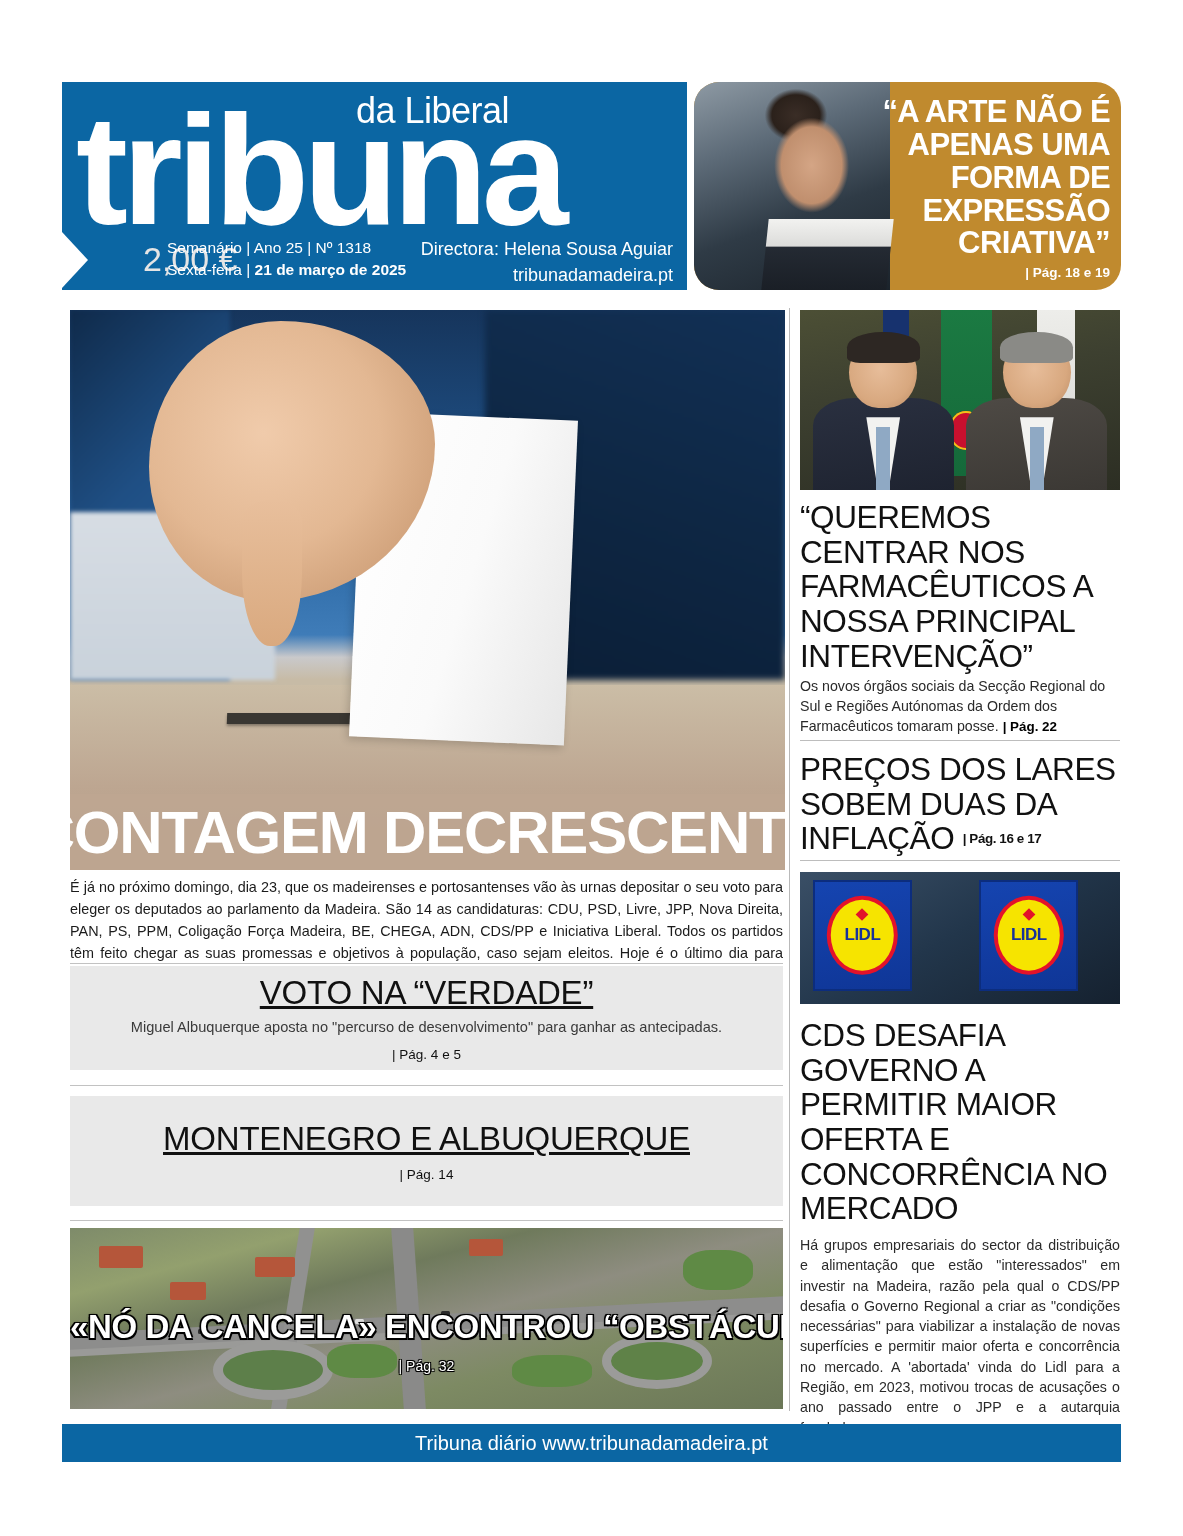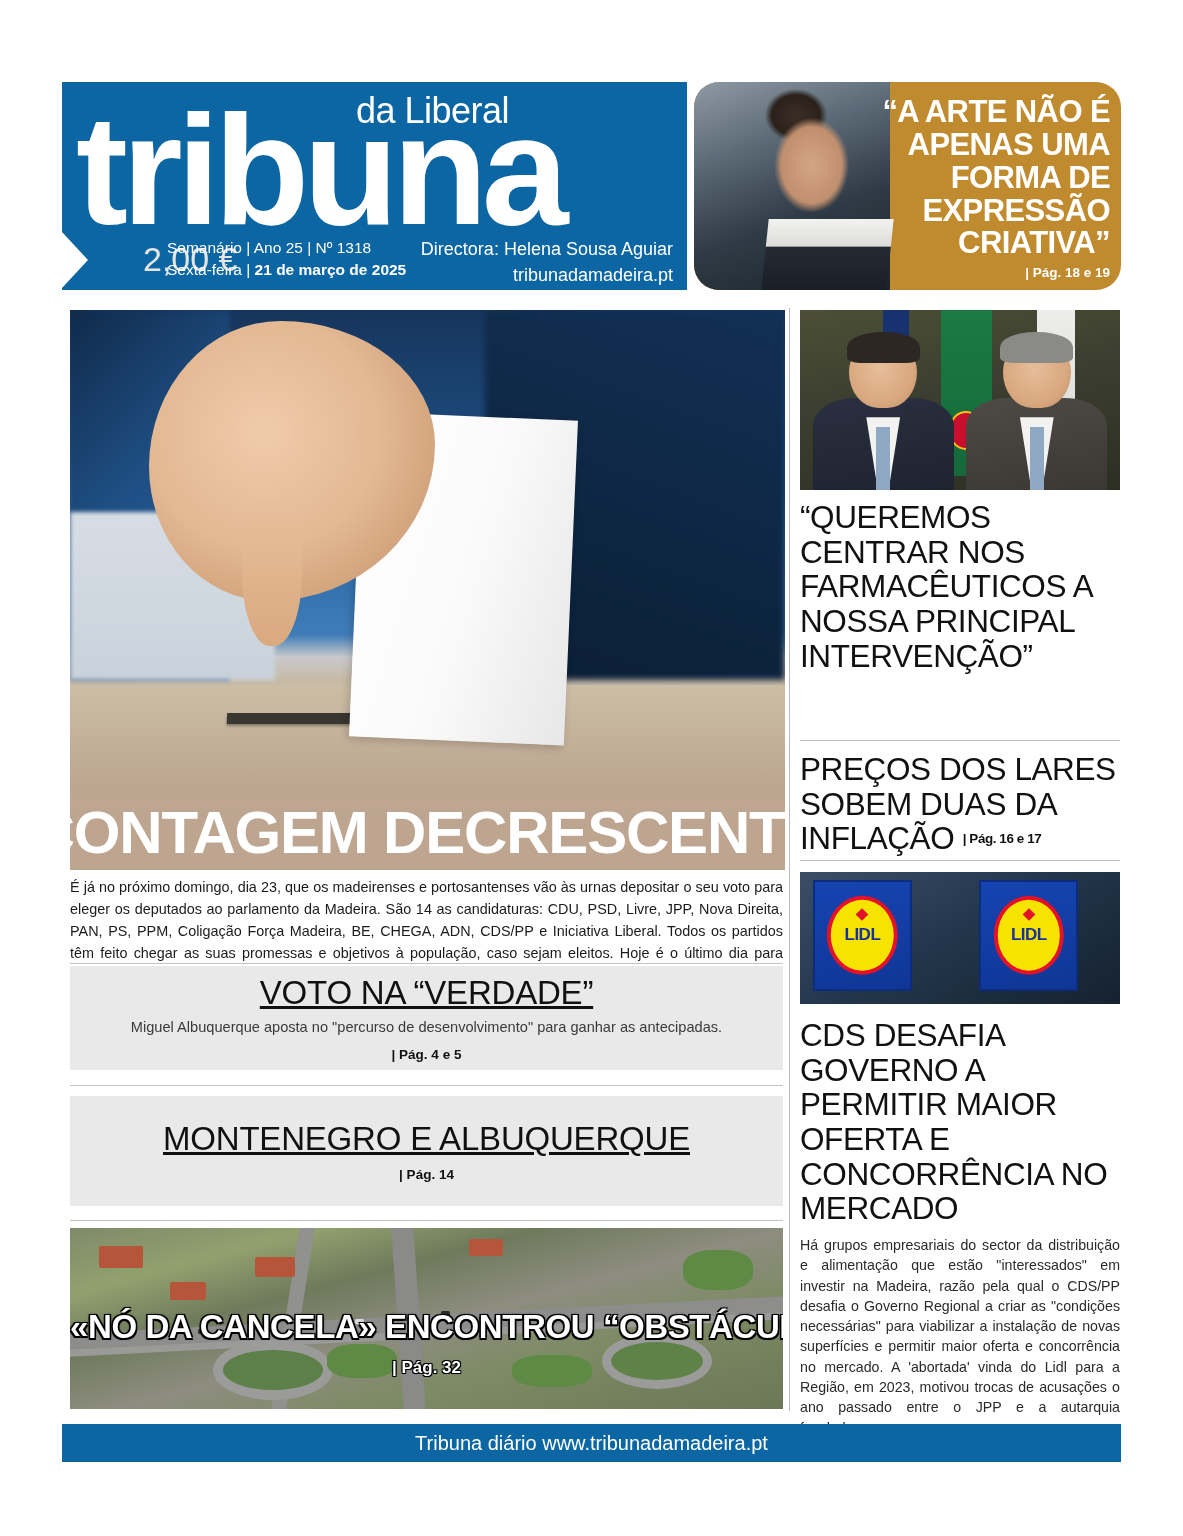--- a/index.html
+++ b/index.html
@@ -152,21 +152,21 @@
     position: absolute; left: 70px; width: 713px; height: 1px; background: #c2c2c2;
   }
   .grey-box {
     position: absolute; left: 70px; width: 713px;
     background: #e9e9e9; text-align: center;
     display: flex; flex-direction: column; justify-content: center;
   }
   .gb-title { font-size: 33px; font-weight: 400; color: #111; letter-spacing: -.2px; line-height: 1.14; text-decoration: underline; }
   .gb-title.two { font-size: 33px; }
   .gb-sub { font-size: 14.6px; color: #3a3a3a; margin-top: 7px; line-height: 1.35; }
-  .gb-page { font-size: 13.5px; font-weight: 700; color: #111; margin-top: 9px; text-align: center; }
+  .gb-page { font-size: 13.5px; font-weight: 400; color: #111; margin-top: 9px; text-align: center; }
 
   
   .road-photo {
     position: absolute; left: 70px; top: 1228px; width: 713px; height: 181px;
     overflow: hidden;
     background: linear-gradient(165deg, #7e8b6a 0%, #93a06e 18%, #6f7a5c 34%, #8e8d80 52%, #7d8a63 70%, #6b7757 100%);
   }
   .rp-road-a {
     position: absolute; left: -6%; top: 48%; width: 112%; height: 16px;
     background: #8d8d8c; transform: rotate(-3deg); box-shadow: 0 10px 0 -3px #9a9a98;
@@ -193,21 +193,21 @@
   .rp-green { position: absolute; background: #5f8a45; border-radius: 40%; }
   .rp-car { position: absolute; width: 9px; height: 5px; border-radius: 1.5px; }
   .road-headline {
     position: absolute; left: 0; top: 44%; width: 100%; text-align: center;
     color: #ffffff; font-size: 33px; font-weight: 700; letter-spacing: -.4px;
     text-shadow: 0 0 3px #000, 1.5px 1.5px 0 #000, -1.5px 1.5px 0 #000, 1.5px -1.5px 0 #000, -1.5px -1.5px 0 #000;
     white-space: nowrap;
   }
   .road-page {
     position: absolute; left: 0; top: 72%; width: 100%; text-align: center;
-    color: #ffffff; font-size: 17px; font-weight: 700;
+    color: #ffffff; font-size: 14px; font-weight: 400;
     text-shadow: 0 0 2px #000, 1px 1px 0 #000, -1px 1px 0 #000, 1px -1px 0 #000, -1px -1px 0 #000;
   }
 
   
   .rc { position: absolute; left: 800px; width: 320px; }
   .rc-photo-men {
     top: 310px; height: 180px; overflow: hidden;
     background: linear-gradient(170deg, #4c4f35 0%, #3d4030 40%, #2c2e23 100%);
   }
   .pm-flag-green {
@@ -409,20 +409,23 @@
     <div class="pm-man right">
       <div class="body"></div>
         <div class="shirt"></div>
         <div class="tie"></div>
       <div class="head"></div>
         <div class="hair"></div>
     </div>
   </div>
 
   <div class="rc rc-h1" style="position:absolute;">“QUEREMOS CENTRAR NOS FARMACÊUTICOS A NOSSA PRINCIPAL INTERVENÇÃO”</div>
+  <div class="rc rc-p1" style="position:absolute;">
+    <span>Os novos órgãos sociais da Secção Regional do Sul e Regiões Autónomas da Ordem dos Farmacêuticos tomaram posse. </span><b>| Pág. 22</b>
+  </div>
 
   <div class="rc rc-rule" style="position:absolute; top:740px;"></div>
   <div class="rc rc-h2" style="position:absolute;">
     <span>PREÇOS DOS LARES SOBEM DUAS DA INFLAÇÃO</span>
     <span class="pg">| Pág. 16 e 17</span>
   </div>
   <div class="rc rc-rule" style="position:absolute; top:860px;"></div>
 
   <div class="rc rc-photo-lidl" style="position:absolute;">
     <div class="lidl-panel" style="left:4%;">

